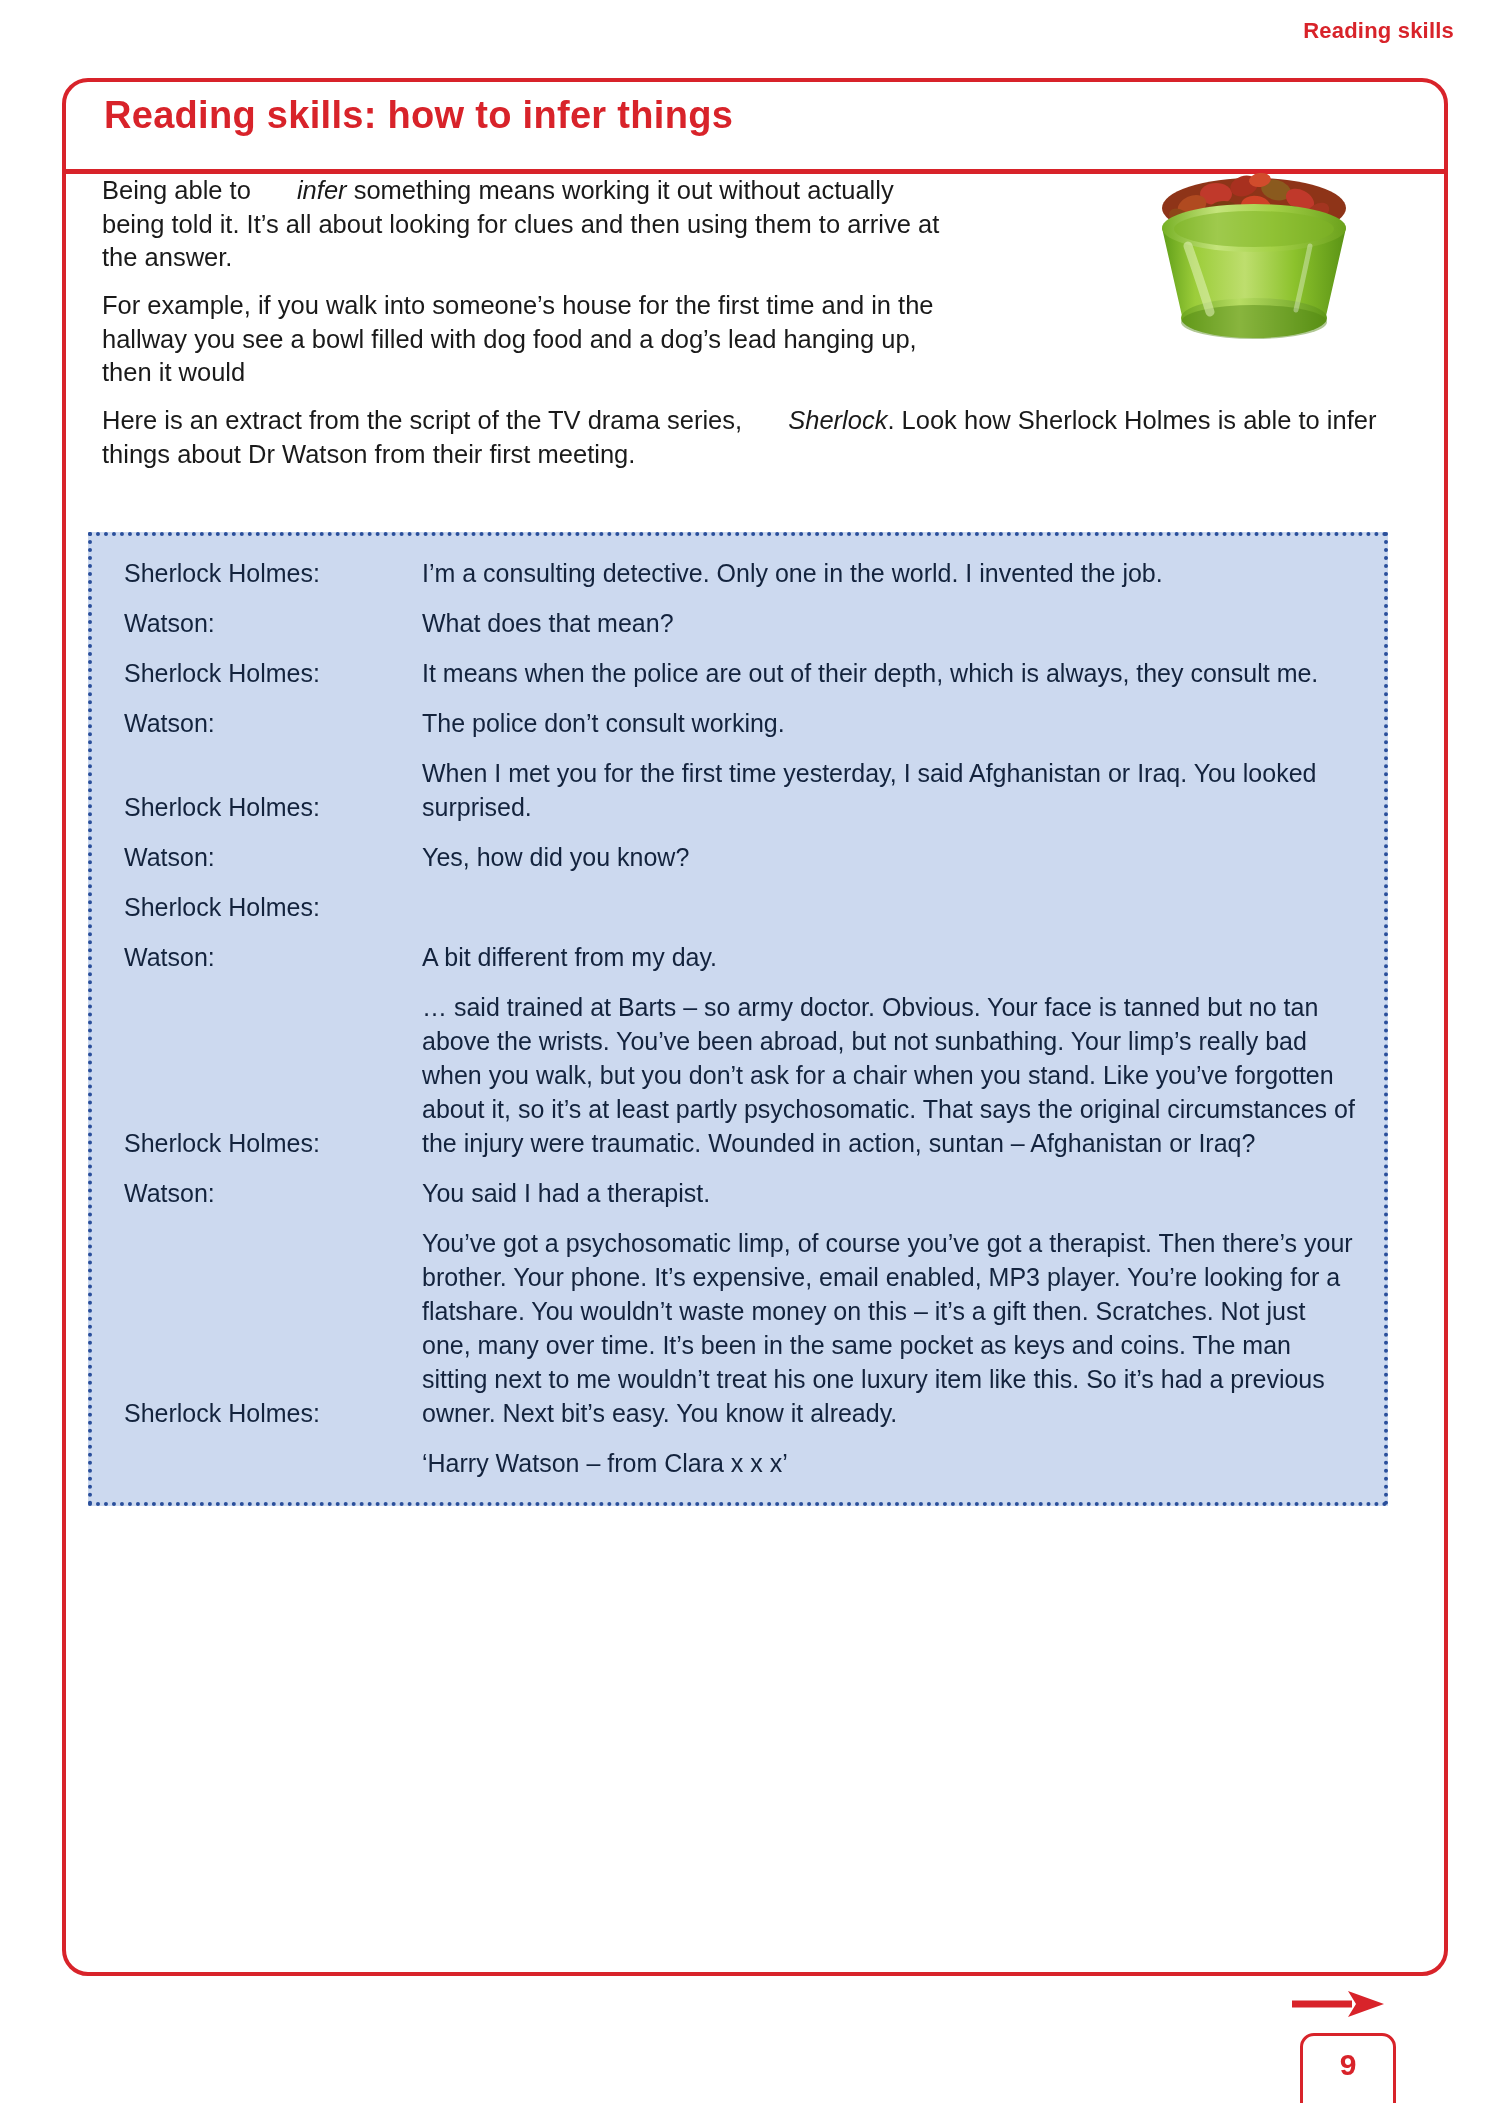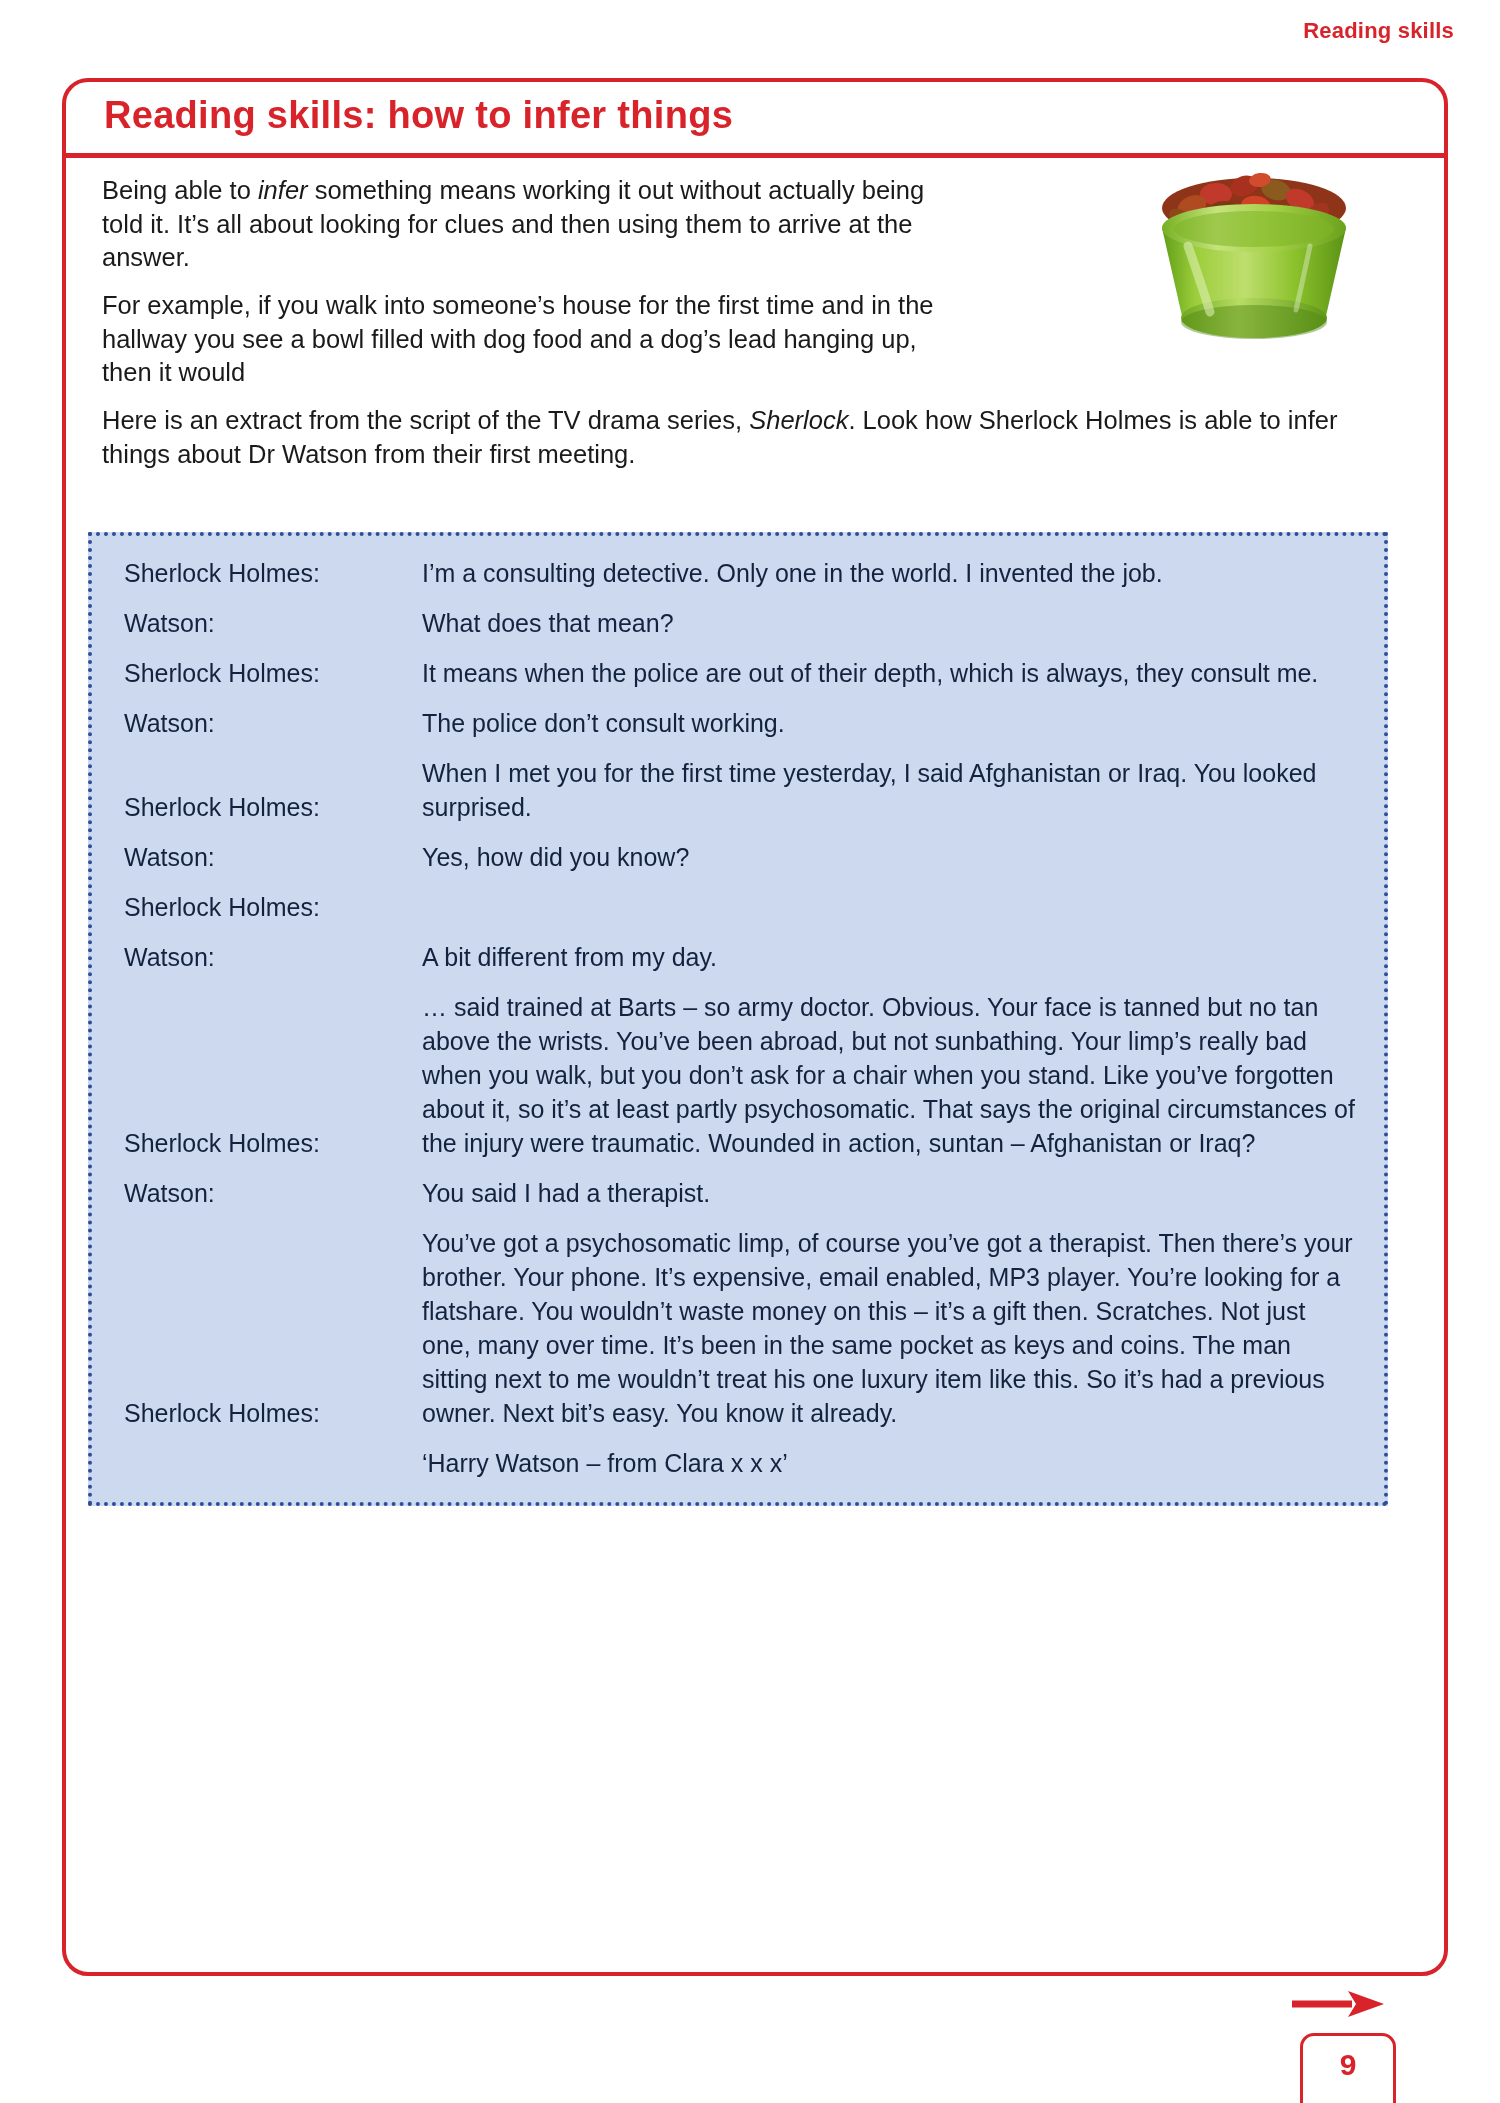--- a/index.html
+++ b/index.html
@@ -39,21 +39,21 @@
     box-sizing: border-box;
     background: #ffffff;
   }
 
   
   .heading-bar {
     position: absolute;
     left: 0;
     top: 0;
     right: 0;
-    height: 76px;
+    height: 92px;
     border-bottom: 5px solid #d8232a;
     box-sizing: border-box;
   }
   .heading-title {
     position: absolute;
     left: 38px;
     top: 12px;
     font-size: 38px;
     font-weight: bold;
     color: #d8232a;
@@ -86,20 +86,21 @@
     color: #1a1a1a;
   }
   .intro p.narrow {
     width: 855px;
   }
   .intro p.wide {
     width: 1300px;
   }
   .intro em {
     font-style: italic;
+    margin-left: 39px;
   }
 
   
   .bowl-photo {
     position: absolute;
     right: 40px;
     top: 6px;
     width: 300px;
     height: 190px;
   }

